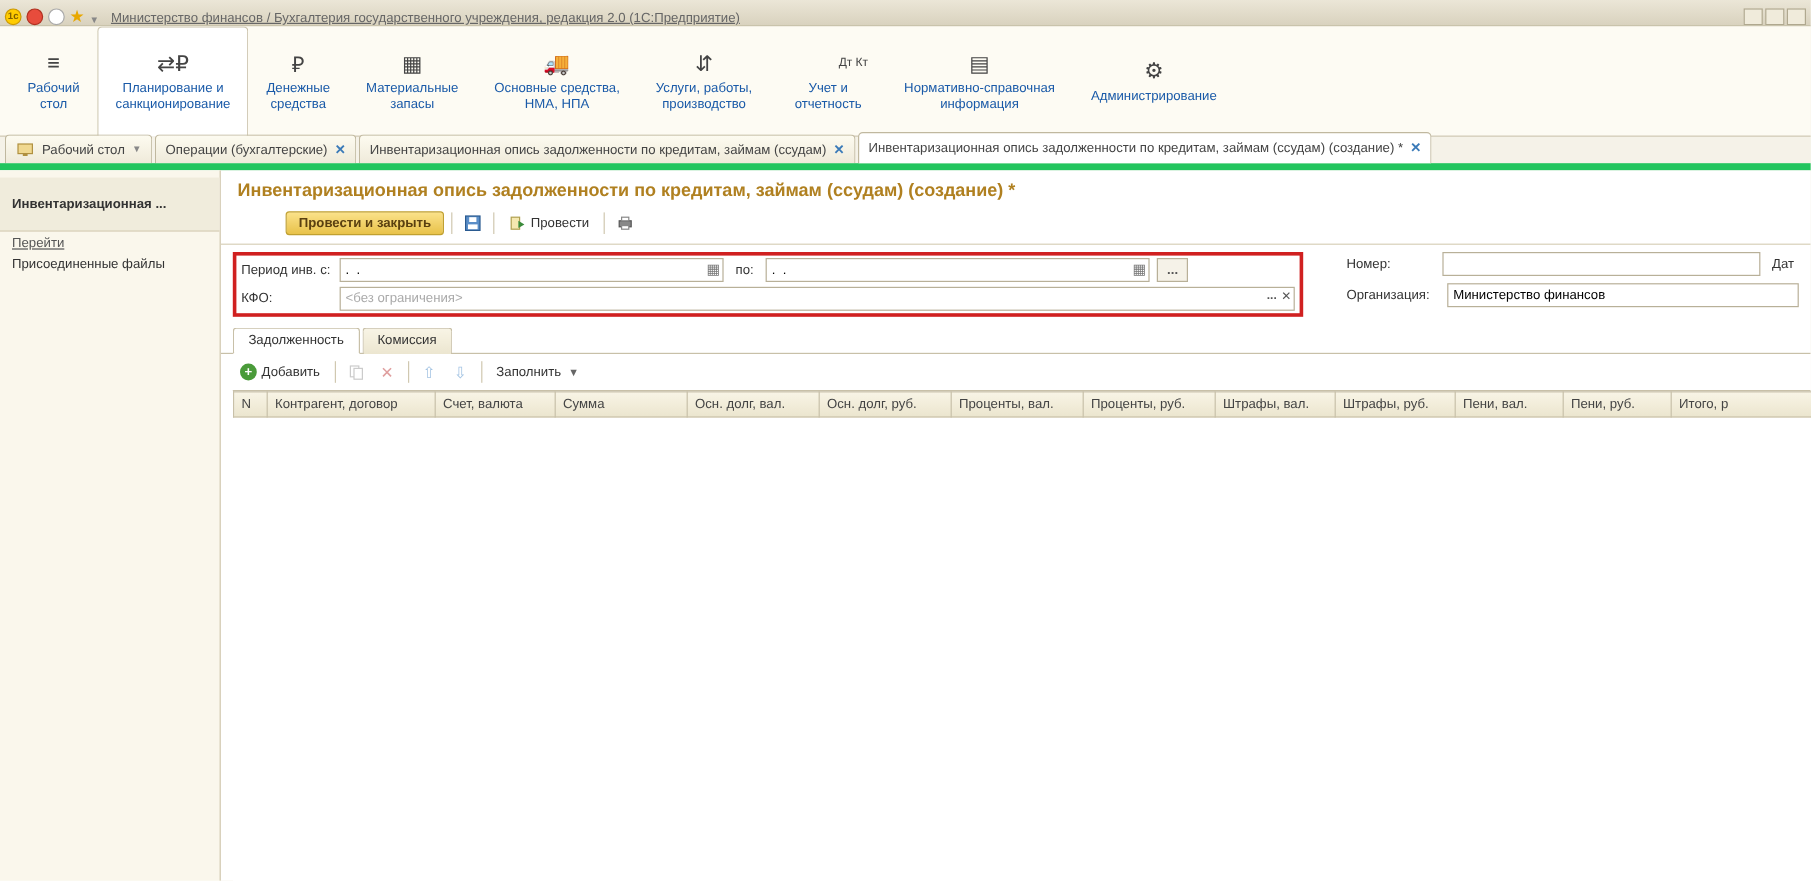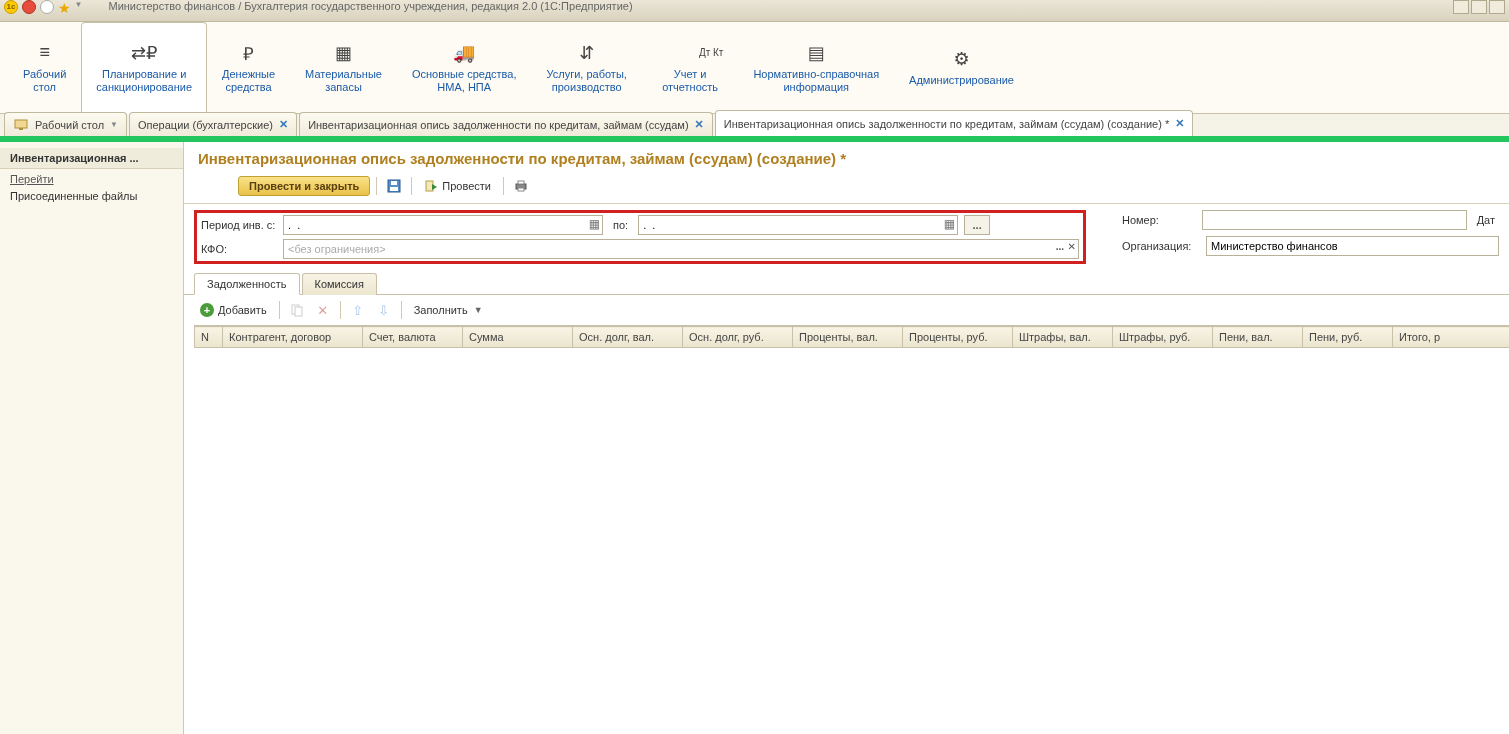--- a/index.html
+++ b/index.html
@@ -11,30 +11,30 @@
     overflow: hidden;
     width: 1509px;
     height: 734px;
   }
   
   .titlebar {
     height: 22px;
     background: linear-gradient(#ebe6d7, #d9d2be);
     border-bottom: 1px solid #c0b89f;
     display: flex;
-    align-items: flex-start;
+    align-items: flex-end;
     padding: 0 4px;
     gap: 4px;
   }
   .win-btn { width: 14px; height: 14px; border-radius: 50%; display: inline-block; }
   .win-1c { background: #ffcc00; border: 1px solid #cc9900; font-size:8px; text-align:center; line-height:12px; color:#806000; font-weight:bold;}
   .win-red { background: #e74c3c; border: 1px solid #b03020; }
   .win-back { background: #fff; border: 1px solid #aaa; position:relative;}
   .win-star { color: #e8a800; font-size: 14px; }
-  .titlebar-text { color: #666; margin-left: 22px; }
+  .titlebar-text { color: #666; margin-left: 6px; text-decoration: underline; }
   .titlebar-right { margin-left: auto; display: flex; gap: 2px; }
   .titlebar-right .sq { width: 16px; height: 14px; border: 1px solid #b0a88f; background: #f0ebdb; }
 
   
   .sections {
     height: 92px;
     background: #fdfbf3;
     border-bottom: 1px solid #c8c0a8;
     display: flex;
     align-items: stretch;
@@ -103,21 +103,21 @@
   }
   .sidepanel {
     width: 184px;
     background: #faf7ec;
     border-right: 1px solid #d0c8b0;
     padding: 6px 0;
   }
   .sidepanel .sphead {
     font-weight: bold;
     color: #333;
-    padding: 4px 10px;
+    padding: 16px 10px;
     background: #f0ecdc;
     border-bottom: 1px solid #d8d0b8;
   }
   .sidepanel .splink {
     padding: 3px 10px;
     color: #333;
     cursor: pointer;
   }
   .sidepanel .splinkhead {
     padding: 4px 10px 2px 10px;

